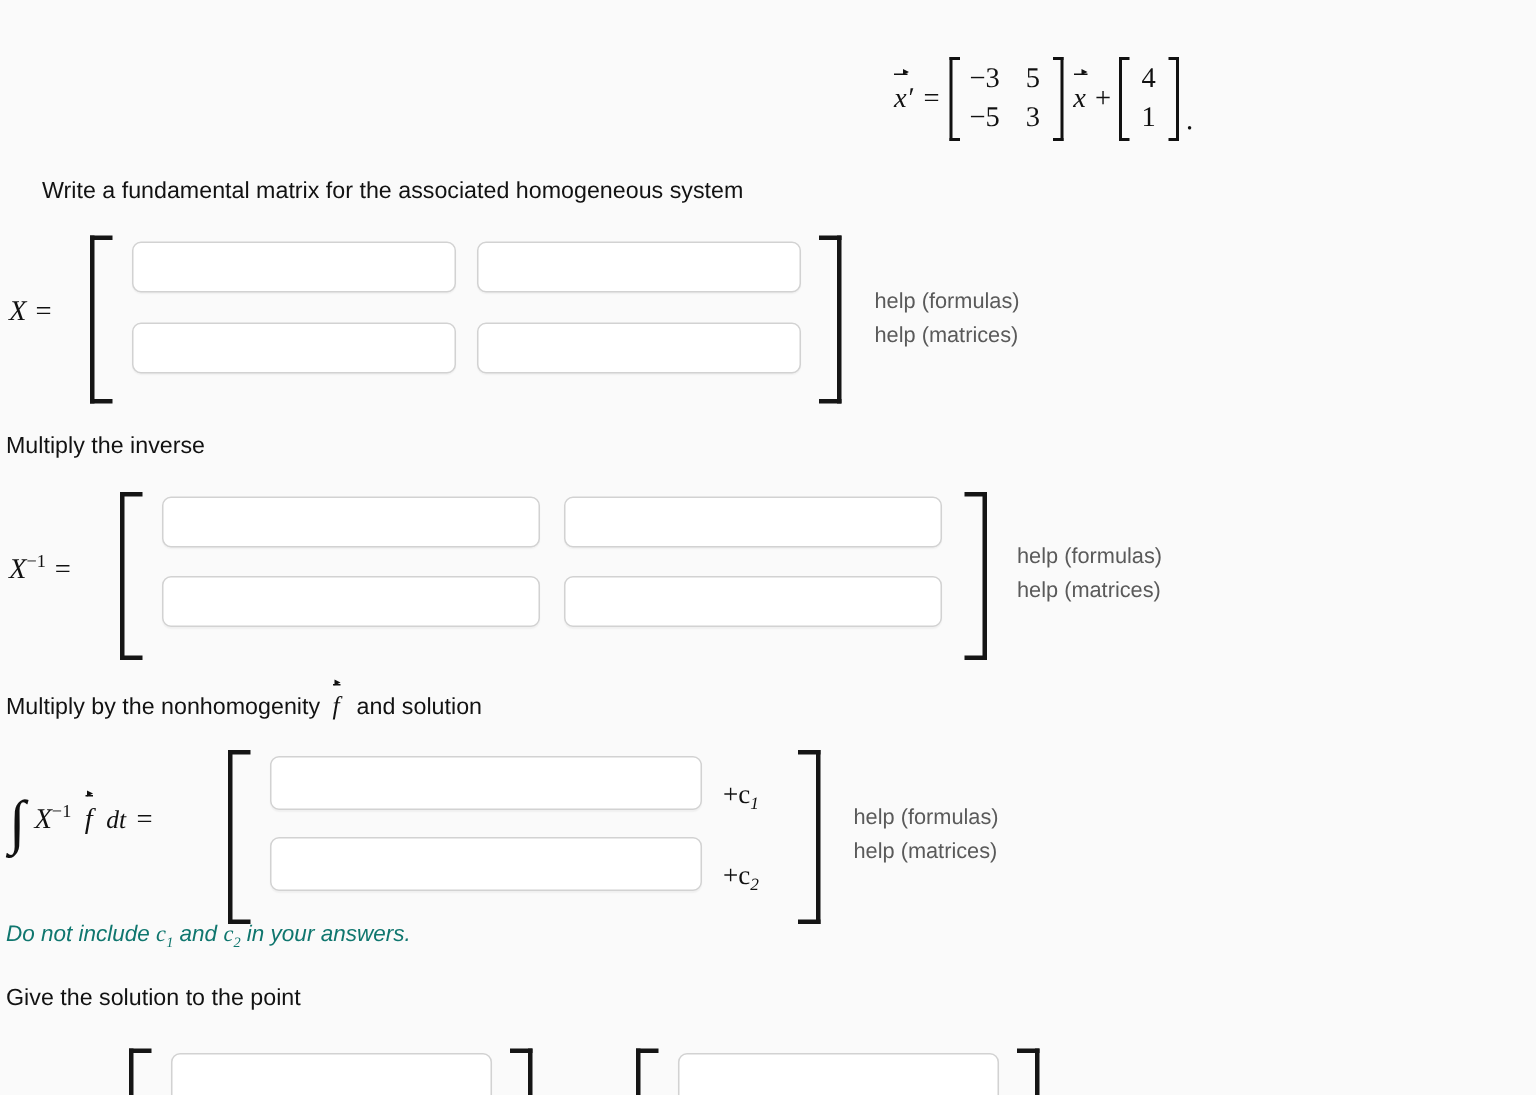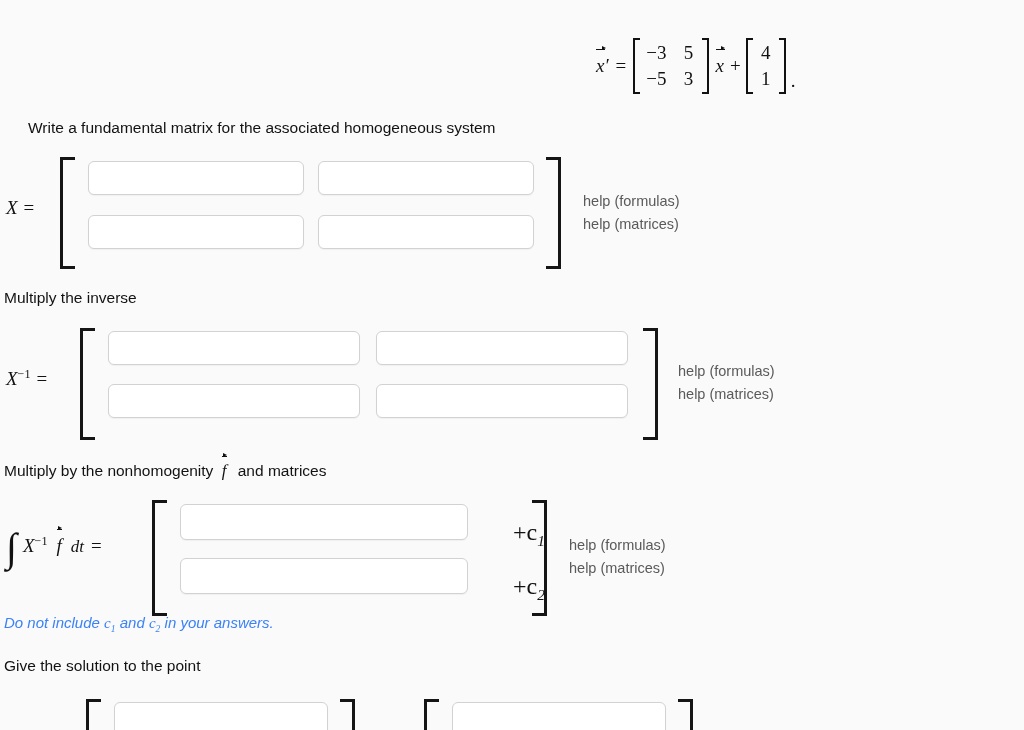--- a/index.html
+++ b/index.html
@@ -26,21 +26,21 @@
     position: absolute;
     font-size: 15.5px;
     line-height: 1.2;
     color: #121212;
     white-space: nowrap;
   }
   .note-italic {
     position: absolute;
     font-size: 15px;
     font-style: italic;
-    color: #3b82f6;
+    color: #0f766e;
     white-space: nowrap;
   }
 
   
   .mathserif {
     font-family: "Liberation Serif", "DejaVu Serif", serif;
   }
   .mi {
     font-family: "Liberation Serif", "DejaVu Serif", serif;
     font-style: italic;
@@ -223,24 +223,23 @@
     font-family: "Liberation Sans", sans-serif;
     font-size: 14.5px;
     color: #5a5a5a;
     line-height: 1.62;
   }
   .helplinks div { white-space: nowrap; cursor: pointer; }
 
   .cterm {
     position: absolute;
     font-family: "Liberation Serif", "DejaVu Serif", serif;
-    font-size: 24px;
-    color: #111;
-    white-space: nowrap;
-    margin-left: 31px;
+    font-size: 18px;
+    color: #111;
+    white-space: nowrap;
   }
   .integral-lbl {
     position: absolute;
     white-space: nowrap;
     color: #111;
   }
   .intsign {
     font-family: "Liberation Serif", "DejaVu Serif", serif;
     font-size: 40px;
     line-height: 0.75;
@@ -329,21 +328,21 @@
   <input class="blank" style="left: 376px; top: 384px; width: 252px; height: 34px;" value="">
 
   <div class="helplinks" style="left:678px; top:360px;">
     <div>help (formulas)</div>
     <div>help (matrices)</div>
   </div>
 
   <div class="prompt" style="left:4px; top:461px;">
     <span>Multiply by the nonhomogenity</span>
     <span class="vec" style="font-size:17px; margin:0 7px 0 4px;">f</span>
-    <span>and matrices</span>
+    <span>and solution</span>
   </div>
 
   <div class="integral-lbl" style="left:6px; top:533px; font-size:19px;">
     <span class="intsign">∫</span><span class="mi" style="margin-left:6px;">X</span><span class="sup">−1</span><span class="vec" style="margin-left:9px;">f</span><span class="mi" style="margin-left:9px; font-size:17px;margin-top:36px;">dt</span><span style="font-family:'Liberation Serif',serif; margin-left:7px;">=</span>
   </div>
 
   <div class="bigbrk l" style="left:152px; top:500px; height:110px;"></div>
   <div class="bigbrk r" style="left:532px; top:500px; height:110px;"></div>
 
   <input class="blank" style="left: 180px; top: 504px; width: 288px; height: 36px;" value="">

